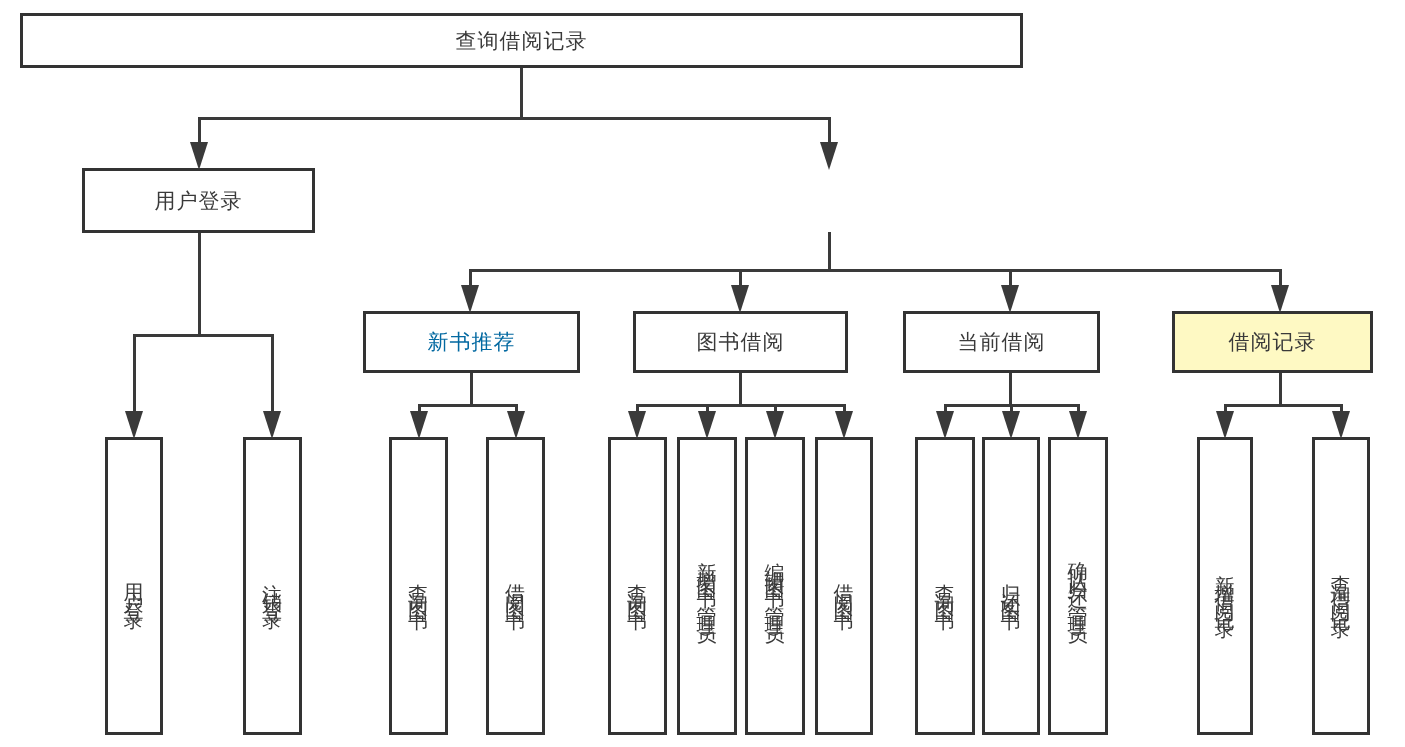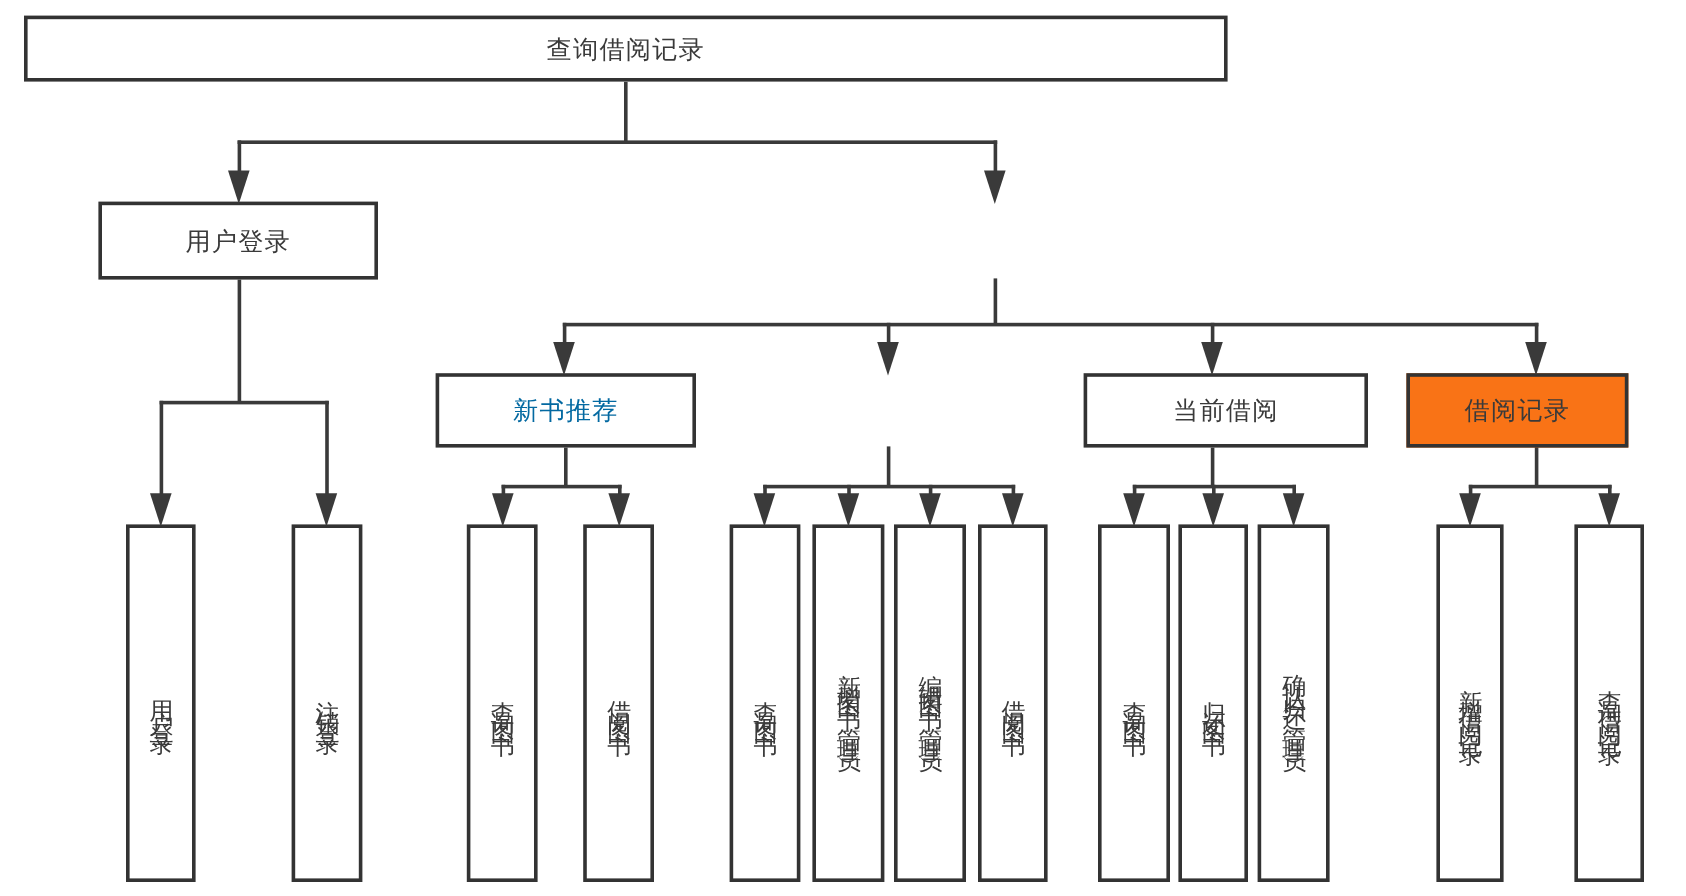--- a/index.html
+++ b/index.html
@@ -71,24 +71,27 @@
 <div id="canvas" style="background: rgb(255, 255, 255);">
 <div class="node horiz" style="left: 20px; top: 13px; width: 1003px; height: 55px; border-color: rgb(51, 51, 51); background: rgb(255, 255, 255);">
       <span class="label" style="color: rgb(58, 58, 58);">查询借阅记录</span>
     </div>
     <div class="node horiz" style="left: 82px; top: 168px; width: 233px; height: 65px; border-color: rgb(51, 51, 51); background: rgb(255, 255, 255);">
       <span class="label" style="color: rgb(58, 58, 58);">用户登录</span>
     </div>
     <div class="node horiz" style="left: 363px; top: 311px; width: 217px; height: 62px; border-color: rgb(51, 51, 51); background: rgb(255, 255, 255);">
       <span class="label" style="color: #0369a1;">新书推荐</span>
     </div>
-    <div class="node horiz" style="left: 903px; top: 311px; width: 237px; height: 62px; border-color: rgb(51, 51, 51); background: rgb(255, 255, 255);">
+    <div class="node horiz" style="left: 633px; top: 311px; width: 215px; height: 62px; border-color: rgb(51, 51, 51); background: rgb(255, 255, 255);">
+      <span class="label" style="color: rgb(58, 58, 58);">图书借阅</span>
+    </div>
+    <div class="node horiz" style="left: 903px; top: 311px; width: 197px; height: 62px; border-color: rgb(51, 51, 51); background: rgb(255, 255, 255);">
       <span class="label" style="color: rgb(58, 58, 58);">当前借阅</span>
     </div>
-    <div class="node horiz" style="left: 1172px; top: 311px; width: 185px; height: 62px; border-color: rgb(51, 51, 51); background: #f97316; justify-content: center;">
+    <div class="node horiz" style="left: 1172px; top: 311px; width: 201px; height: 62px; border-color: rgb(51, 51, 51); background: #fef9c3; justify-content: center;">
       <span class="label" style="color: rgb(58, 58, 58);">借阅记录</span>
     </div>
     <div class="node vert" style="left: 105px; top: 437px; width: 58px; height: 298px; border-color: rgb(51, 51, 51); background: rgb(255, 255, 255);">
       <span class="label" style="color: rgb(58, 58, 58);">用户登录</span>
     </div>
     <div class="node vert" style="left: 243px; top: 437px; width: 59px; height: 298px; border-color: rgb(51, 51, 51); background: rgb(255, 255, 255);">
       <span class="label" style="color: rgb(58, 58, 58);">注销登录</span>
     </div>
     <div class="node vert" style="left: 389px; top: 437px; width: 59px; height: 298px; border-color: rgb(51, 51, 51); background: rgb(255, 255, 255);">
       <span class="label" style="color: rgb(58, 58, 58);">查询图书</span>

